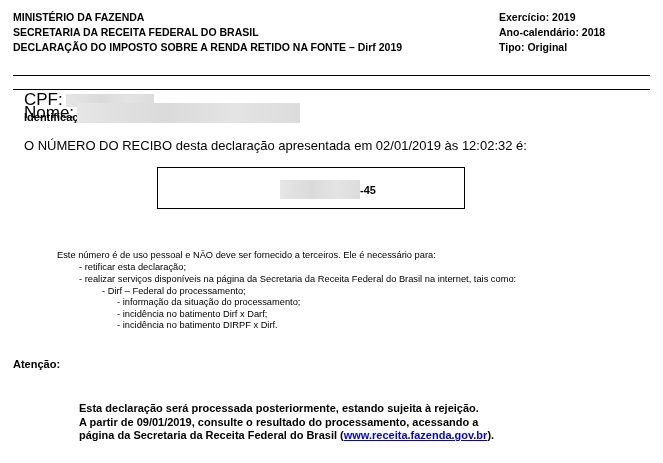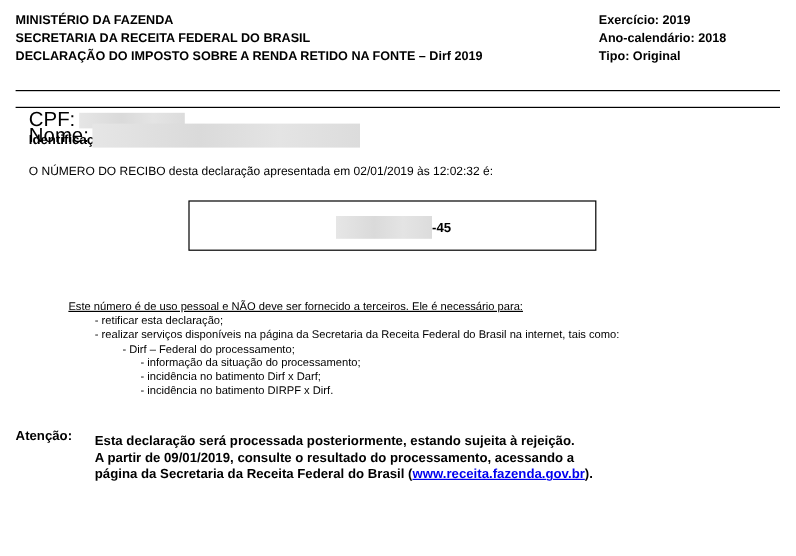--- a/index.html
+++ b/index.html
@@ -9,29 +9,29 @@
   }
   .abs { position: absolute; white-space: nowrap; }
   .hdr { font-size: 10.5px; font-weight: bold; line-height: 15px; }
   .hr { position: absolute; left: 13px; width: 637px; height: 0; border-top: 1.2px solid #000; }
   .sec-title { font-size: 11px; font-weight: bold; }
   .field { font-size: 17px; }
   .blur {
     display: inline-block; background: linear-gradient(90deg,#e6e6e6,#dadada 40%,#e4e4e4 70%,#dcdcdc);
     filter: blur(0.6px); vertical-align: middle;
   }
-  .statement { font-size: 10px; }
+  .statement { font-size: 13px; }
   .receipt-box {
-    position: absolute; left: 157px; top: 167px; width: 340px; height: 42px;
+    position: absolute; left: 157px; top: 167px; width: 308px; height: 42px;
     border: 1px solid #000; box-sizing: border-box;
   }
   .receipt-num { position: absolute; left: 122px; top: 12px; font-size: 11px; font-weight: bold; display: flex; align-items: center; }
   .small { font-size: 9.3px; line-height: 11.6px; }
   .attn { font-size: 11px; font-weight: bold; }
-  .attn-body { font-size: 11px; font-weight: bold; line-height: 13.6px; }
+  .attn-body { font-size: 11px; font-weight: bold; line-height: 13.6px; margin-top: 40px; }
   a.link { color: #0000ee; text-decoration: underline; }
 </style>
 </head>
 <body>
 
 <div class="abs hdr" style="left:13px; top:10px;">
   <div>MINISTÉRIO DA FAZENDA</div>
   <div>SECRETARIA DA RECEITA FEDERAL DO BRASIL</div>
   <div>DECLARAÇÃO DO IMPOSTO SOBRE A RENDA RETIDO NA FONTE – Dirf 2019</div>
 </div>
@@ -57,21 +57,21 @@
 
 <div class="abs statement" style="left:24px; top:138px;">O NÚMERO DO RECIBO desta declaração apresentada em 02/01/2019 às 12:02:32 é:</div>
 
 <div class="receipt-box">
   <div class="receipt-num">
     <span class="blur" style="width:80px; height:19px;"></span>
     <span>-45</span>
   </div>
 </div>
 
-<div class="abs small" style="left:57px; top:250px;text-decoration:underline;">Este número é de uso pessoal e NÃO deve ser fornecido a terceiros. Ele é necessário para:</div>
+<div class="abs small" style="left:57px; top:250px;">Este número é de uso pessoal e NÃO deve ser fornecido a terceiros. Ele é necessário para:</div>
 <div class="abs small" style="left:79px; top:262px;">- retificar esta declaração;</div>
 <div class="abs small" style="left:79px; top:274px;">- realizar serviços disponíveis na página da Secretaria da Receita Federal do Brasil na internet, tais como:</div>
 <div class="abs small" style="left:102px; top:286px;">- Dirf – Federal do processamento;</div>
 <div class="abs small" style="left:117px; top:297px;">- informação da situação do processamento;</div>
 <div class="abs small" style="left:117px; top:309px;">- incidência no batimento Dirf x Darf;</div>
 <div class="abs small" style="left:117px; top:320px;">- incidência no batimento DIRPF x Dirf.</div>
 
 <div class="abs attn" style="left:13px; top:358px;">Atenção:</div>
 <div class="abs attn-body" style="left:79px; top:362px;">
   <div>Esta declaração será processada posteriormente, estando sujeita à rejeição.</div>

